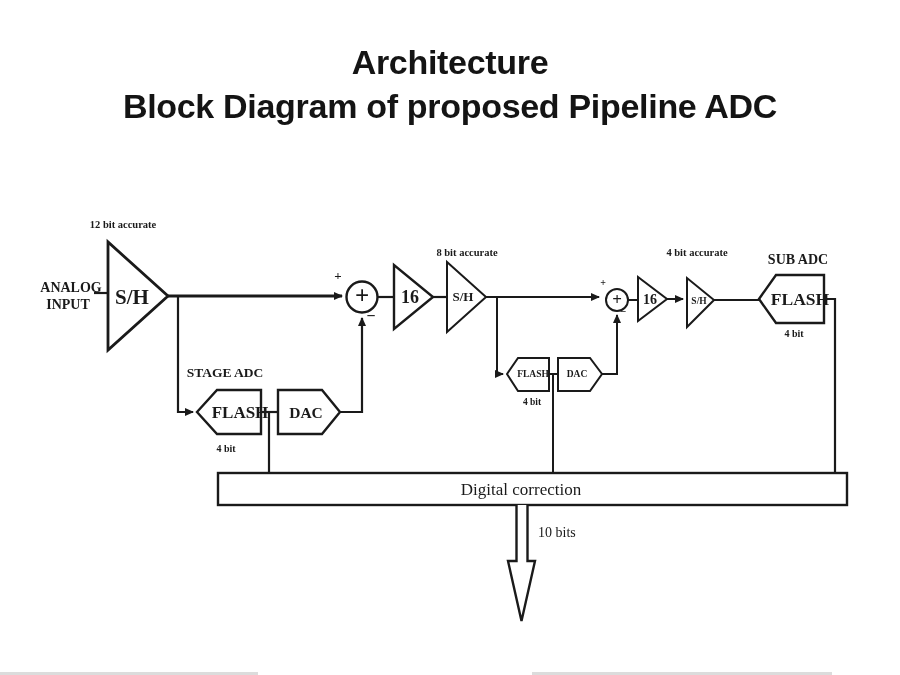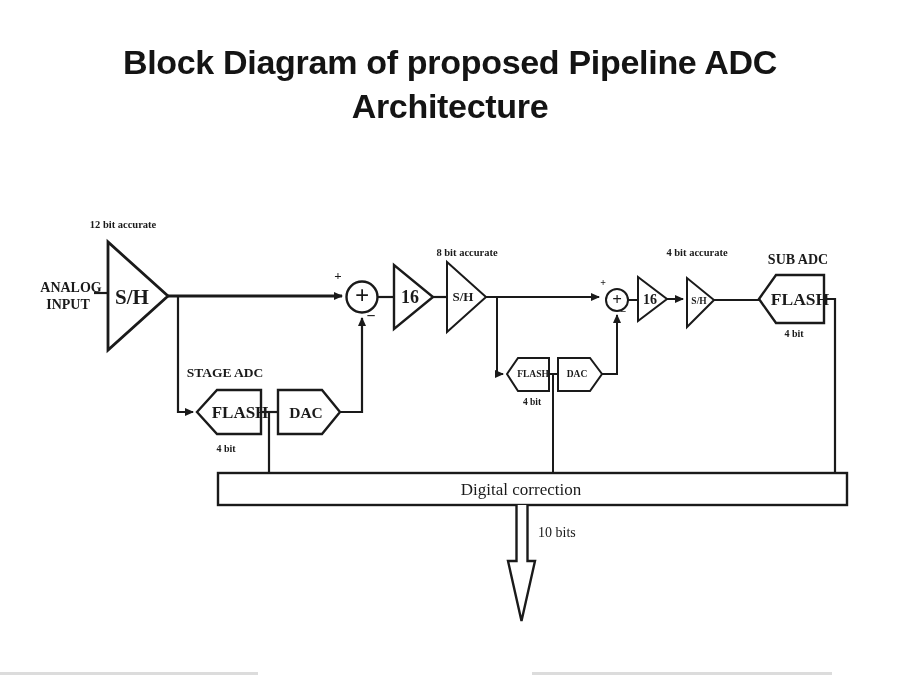--- a/index.html
+++ b/index.html
@@ -30,22 +30,22 @@
   }
   .txtreg { font-weight:normal; }
   .edge { fill:#9a9a9a; opacity:0.35; }
 </style>
 </head>
 <body>
 
 <div id="slide">
 
   <div class="title">
+    <div>Architecture</div>
     <div>Block Diagram of proposed Pipeline ADC</div>
-    <div>Architecture</div>
   </div>
 
   <svg class="diagram" width="900" height="675" viewBox="0 0 900 675">
     <defs>
       <marker id="arr" markerWidth="9" markerHeight="8" refX="8" refY="4" orient="auto" markerUnits="userSpaceOnUse">
         <path class="mk" d="M0,0 L9,4 L0,8 Z"></path>
       </marker>
     </defs>
 
     <path class="ln" d="M94,293 H108"></path>

